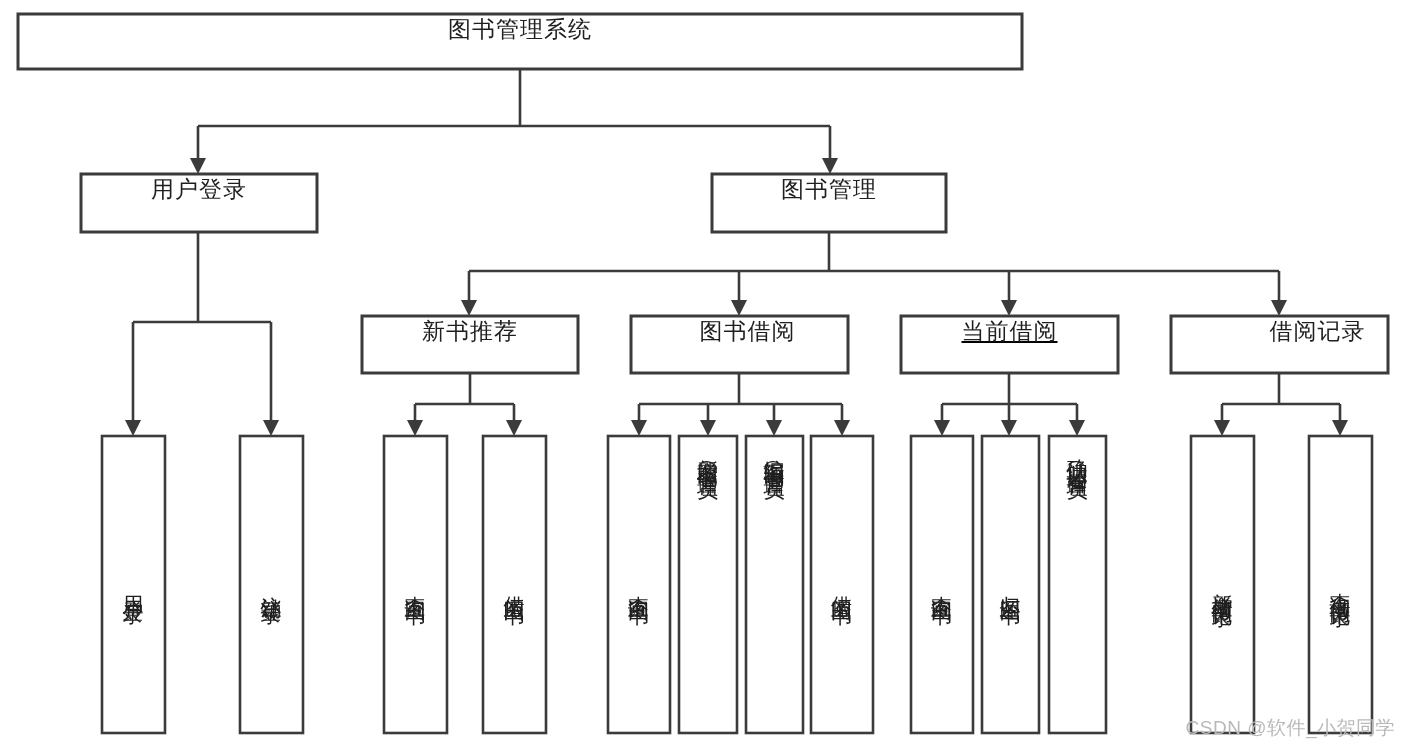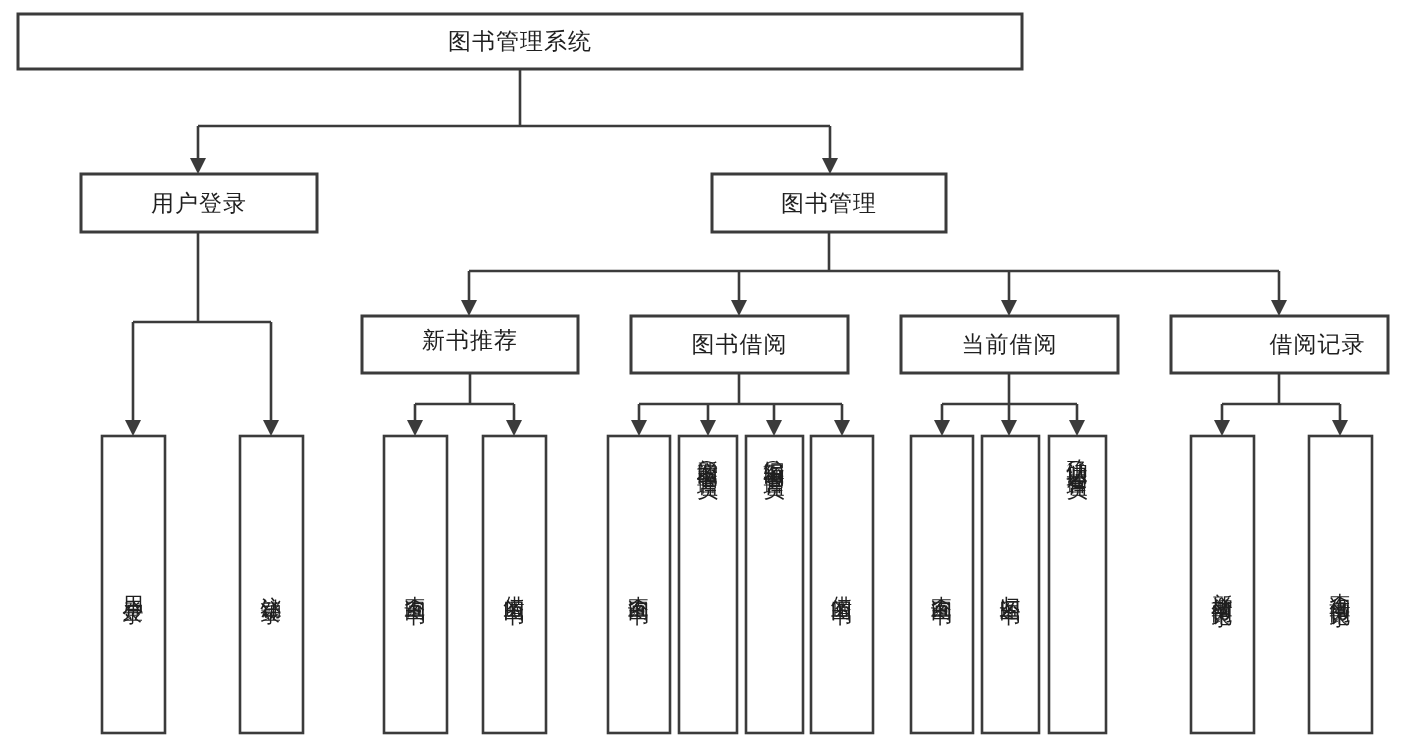--- a/index.html
+++ b/index.html
@@ -58,21 +58,21 @@
     font-family: "Liberation Sans", "DejaVu Sans", sans-serif;
     font-size: 21px;
     line-height: 1;
     letter-spacing: 3px;
     color: #1f1f1f;
     white-space: nowrap;
   }
   .hlabel-wrap {
     position: absolute;
     display: flex;
-    align-items: center;
+    align-items: flex-start;
     justify-content: center;
     pointer-events: none;
   }
   .hlabel {
     font-family: "Liberation Sans", "DejaVu Sans", sans-serif;
     font-size: 23px;
     color: #1f1f1f;
     white-space: nowrap;
     letter-spacing: 1px;
   }
@@ -167,25 +167,25 @@
   </div>
 
   <div class="hlabel-wrap" style="left:712px; top:174px; width:234px; height:58px;border-radius:14px;">
     <span class="hlabel">图书管理</span>
   </div>
 
   <div class="hlabel-wrap" style="left:362px; top:316px; width:216px; height:48px;">
     <span class="hlabel">新书推荐</span>
   </div>
 
-  <div class="hlabel-wrap" style="left:631px; top:316px; width:217px; height:57px;">
+  <div class="hlabel-wrap" style="left:631px; top:316px; width:217px; height:57px;padding-left:8px;">
     <span class="hlabel">图书借阅</span>
   </div>
 
-  <div class="hlabel-wrap" style="left:901px; top:316px; width:217px; height:57px;">
+  <div class="hlabel-wrap" style="left:901px; top:316px; width:217px; height:57px;text-decoration:underline;">
     <span class="hlabel">当前借阅</span>
   </div>
 
   <div class="hlabel-wrap" style="left:1171px; top:316px; width:217px; height:57px;margin-left:38px;">
     <span class="hlabel">借阅记录</span>
   </div>
 
   <div class="vlabel-wrap" style="left:102px; top:436px; width:63px; height:297px;">
     <span class="vlabel">用户登录</span>
   </div>
@@ -223,14 +223,15 @@
     <span class="vlabel" style="padding-top:6px;">确认归还（管理员）</span>
   </div>
 
   <div class="vlabel-wrap" style="left:1191px; top:436px; width:63px; height:297px;">
     <span class="vlabel">新增借阅记录</span>
   </div>
   <div class="vlabel-wrap" style="left:1309px; top:436px; width:63px; height:297px;">
     <span class="vlabel">查询借阅记录</span>
   </div>
 
+  <div id="watermark">CSDN @软件_小贺同学</div>
 
 </div>
 
 </body></html>

